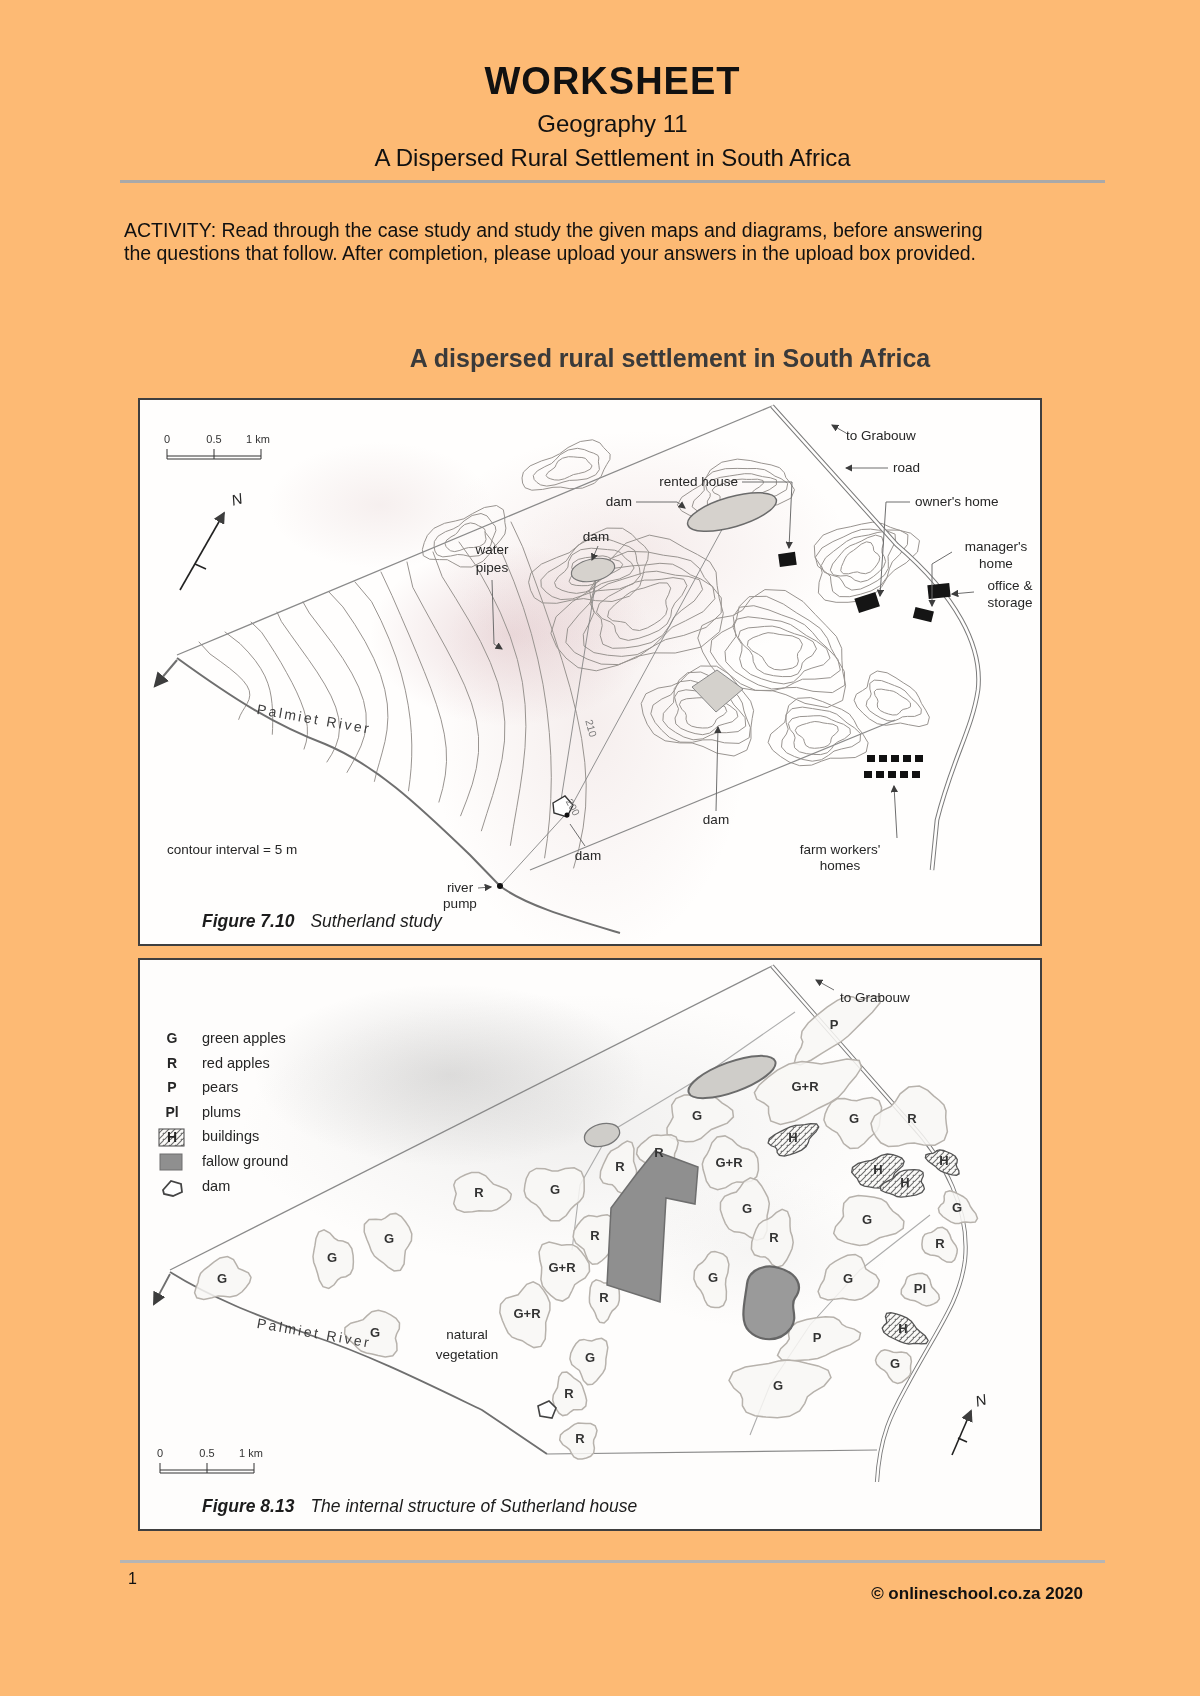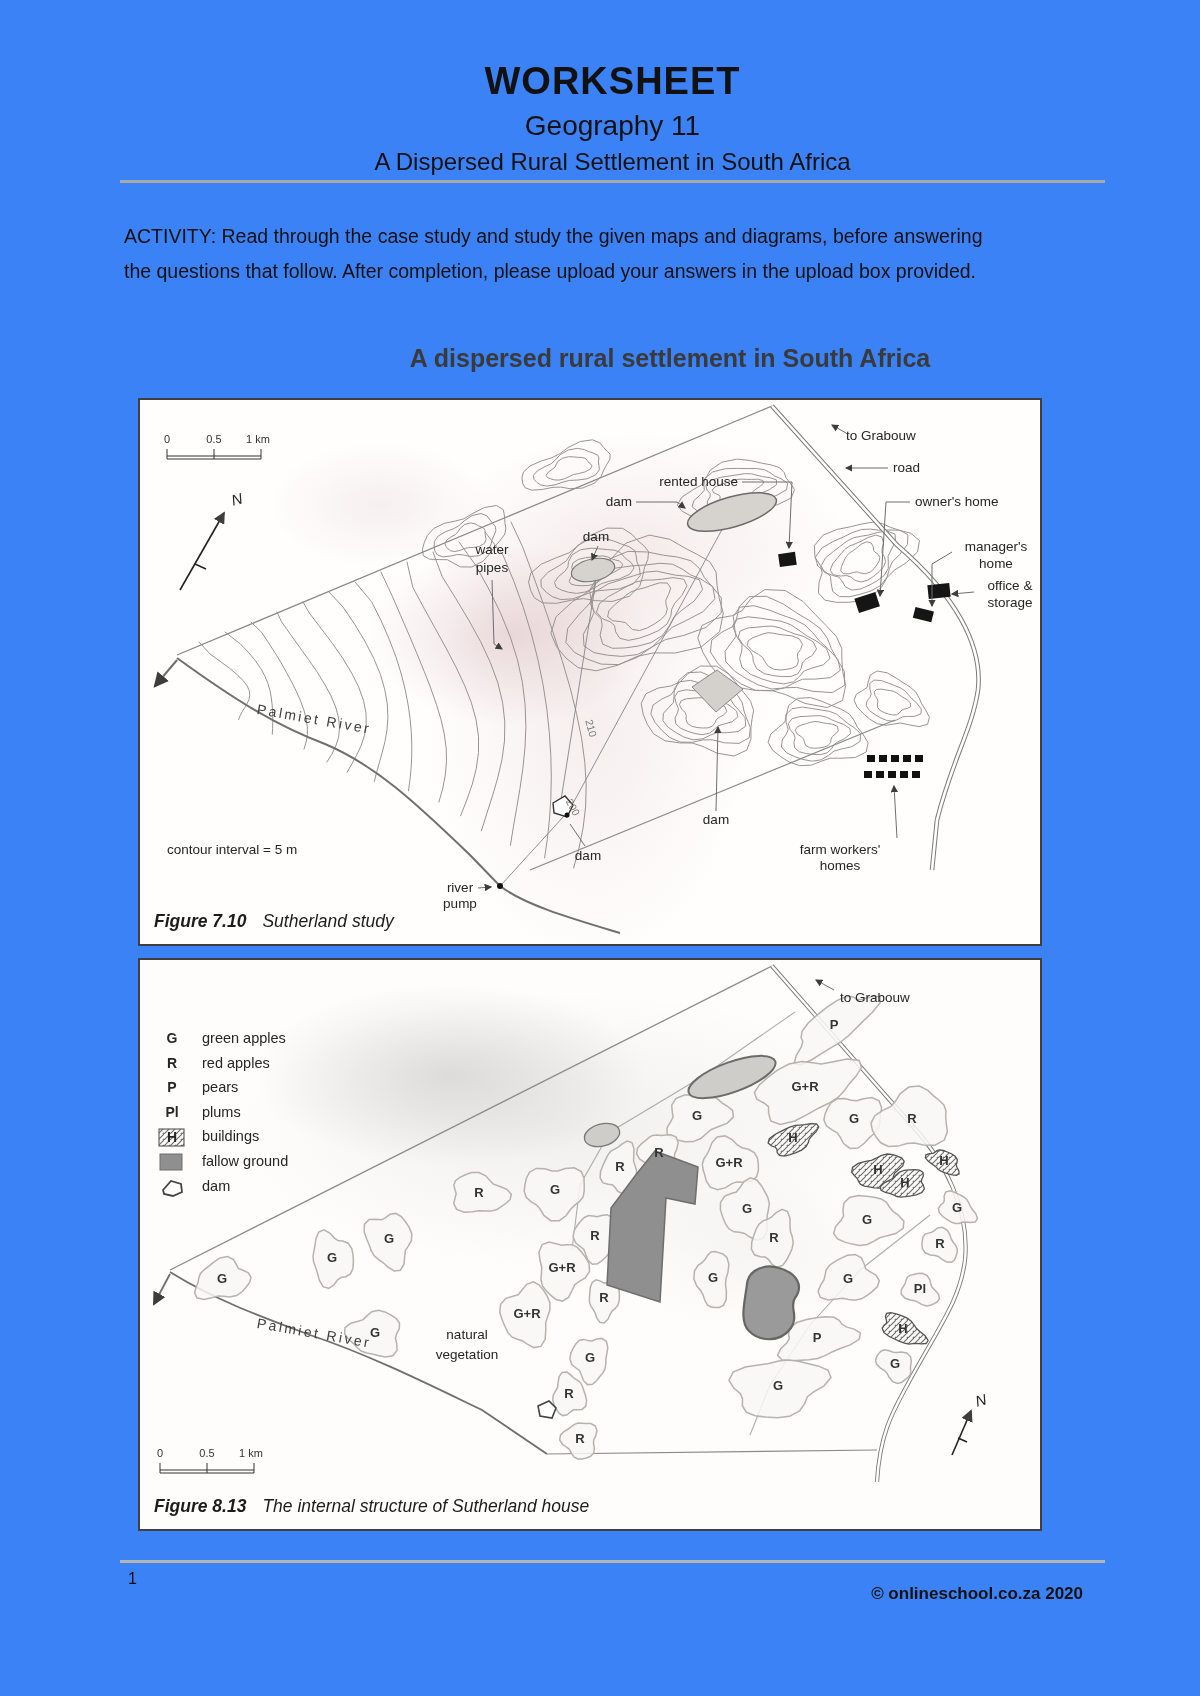--- a/index.html
+++ b/index.html
@@ -1,40 +1,40 @@
 <!DOCTYPE html>
 <html><head>
 <meta charset="utf-8">
 <style>
   html,body{margin:0;padding:0;background:#e8e8e8;}
-  .page{position:relative;width:1200px;height:1696px;background:#3b82f6;margin:0 auto;
+  .page{position:relative;width:1200px;height:1696px;background:#fdba74;margin:0 auto;
         font-family:"Liberation Sans",sans-serif;color:#111;overflow:hidden;}
   .hdr{position:absolute;left:120px;top:60px;width:985px;text-align:center;}
   .hdr .h1{font-size:38px;font-weight:bold;letter-spacing:1px;}
-  .hdr .h2{font-size:28px;margin-top:7px;}
+  .hdr .h2{font-size:24px;margin-top:7px;}
   .hdr .h3{font-size:24px;margin-top:6px;}
   .rule{position:absolute;left:120px;width:985px;height:3px;background:#a9a9a9;}
-  .activity{position:absolute;left:124px;top:219px;width:862px;font-size:19.5px;line-height:35px;}
+  .activity{position:absolute;left:124px;top:219px;width:862px;font-size:19.5px;line-height:23px;}
   .map-title{position:absolute;left:300px;top:344px;width:740px;text-align:center;
              font-size:25px;font-weight:bold;color:#3a3a3a;}
   .figure-box{position:absolute;left:138px;width:900px;border:2px solid #3f3f3f;}
   #fig710{top:398px;height:544px;background:
       radial-gradient(ellipse 200px 130px at 370px 235px, rgba(188,132,140,.28), transparent 70%),
       radial-gradient(ellipse 300px 170px at 500px 150px, rgba(205,165,165,.20), transparent 70%),
       radial-gradient(ellipse 220px 320px at 450px 330px, rgba(195,155,155,.16), transparent 72%),
       radial-gradient(ellipse 160px 90px at 240px 105px, rgba(225,205,205,.30), transparent 70%),
       #fffefd;}
   #fig711{top:958px;height:569px;background:
       radial-gradient(ellipse 280px 130px at 310px 115px, rgba(110,110,110,.20), transparent 70%),
       radial-gradient(ellipse 460px 190px at 430px 170px, rgba(140,140,140,.12), transparent 72%),
       radial-gradient(ellipse 200px 110px at 610px 290px, rgba(150,150,150,.08), transparent 70%),
       #fefdfc;}
   .figure-box svg{position:absolute;left:0;top:0;width:100%;height:100%;}
   .caption{position:absolute;left:14px;bottom:12px;font-size:17.5px;font-style:italic;color:#1c1c1c;}
-  .caption b{font-weight:bold;margin-right:16px;}
+  .caption b{font-weight:bold;margin-right:16px;margin-left:48px;}
   .footer-line{top:1560px;background:#b5b5b5;}
   .pageno{position:absolute;left:128px;top:1570px;font-size:16px;}
   .copyright{position:absolute;left:560px;top:1584px;width:523px;text-align:right;
              font-size:17px;font-weight:bold;}
   
   text{font-family:"Liberation Sans",sans-serif;dominant-baseline:middle;fill:#262626;}
   .t{font-size:13.5px;}
   .mid{text-anchor:middle;}
   .end{text-anchor:end;}
   .code{font-size:13px;font-weight:bold;text-anchor:middle;fill:#333;}

